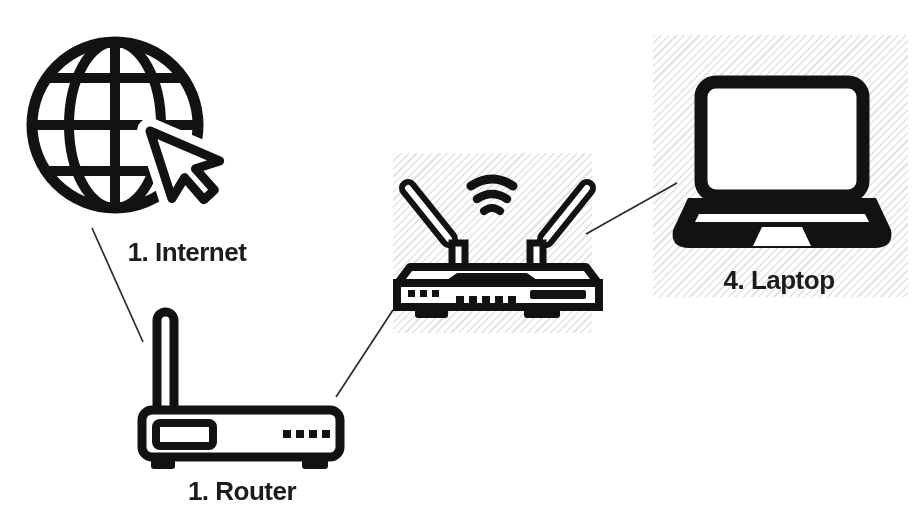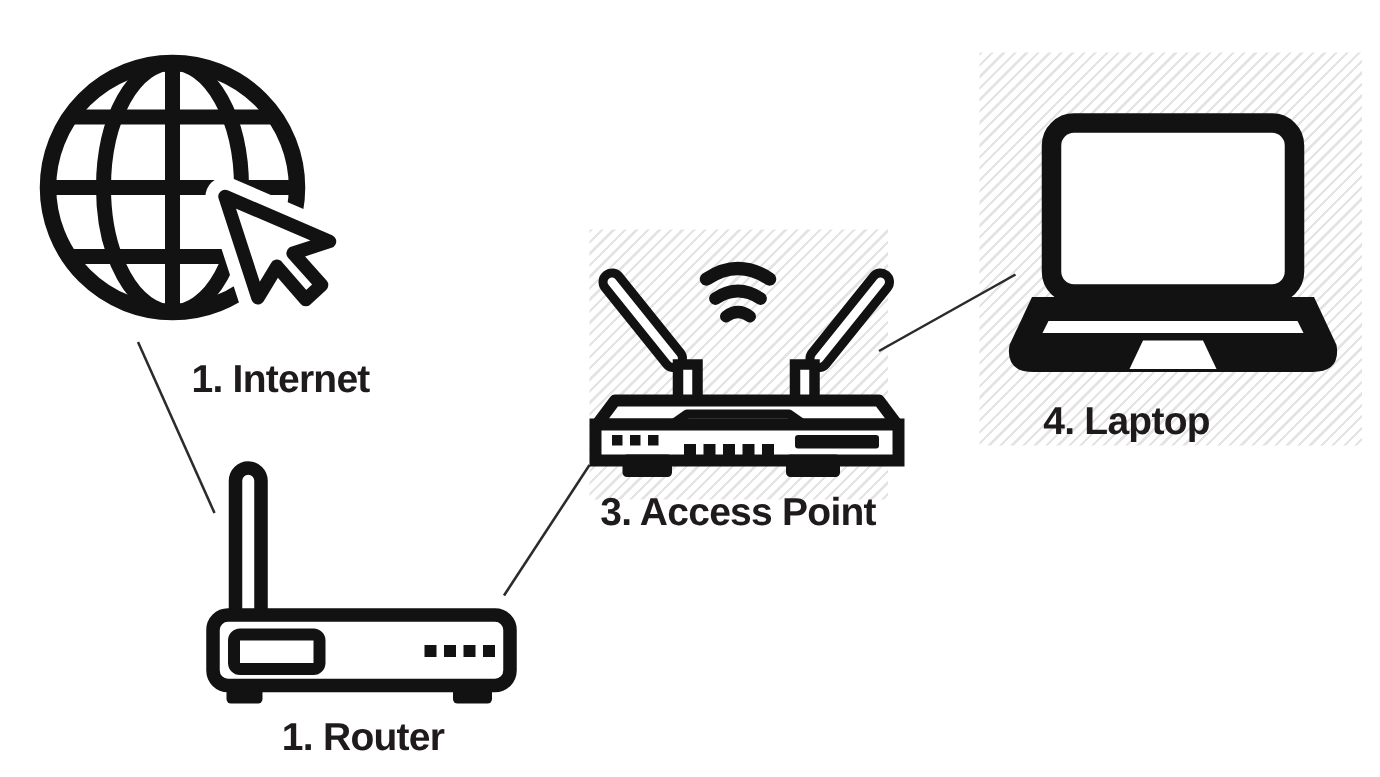--- a/index.html
+++ b/index.html
@@ -101,23 +101,22 @@
       <rect x="66" y="146" width="8" height="9"></rect>
       <rect x="79" y="146" width="8" height="9"></rect>
       <rect x="92" y="146" width="8" height="9"></rect>
       <rect x="105" y="146" width="8" height="9"></rect>
       <rect x="118" y="146" width="8" height="9"></rect>
       <rect x="140" y="140" width="56" height="9" rx="2"></rect>
       <rect x="25" y="153" width="33" height="15" rx="3"></rect>
       <rect x="134" y="153" width="36" height="15" rx="3"></rect>
     </g>
   </svg>
-  <div class="node-label" style="left:382px;top:326px;width:220px;">3. Access Point</div>
 
   <svg class="node-icon" style="left:655px;top:70px;" width="245" height="185" viewBox="0 0 245 185">
     <rect x="46" y="12" width="162" height="114" rx="15" fill="#ffffff" stroke="#121212" stroke-width="13"></rect>
     <path d="M33,128 L221,128 L236,160 Q239,178 220,178 L34,178 Q15,178 18,160 Z" fill="#121212"></path>
     <polygon points="44,144 210,144 214,152 40,152" fill="#ffffff"></polygon>
     <polygon points="107,157 147,157 156,176 98,176" fill="#ffffff"></polygon>
   </svg>
-  <div class="node-label" style="left:671px;top:265px;width:160px;text-align:center;">4. Laptop</div>
+  <div class="node-label" style="left:699px;top:265px;width:160px;text-align:center;">4. Laptop</div>
 
 </div>
 
 </body></html>

